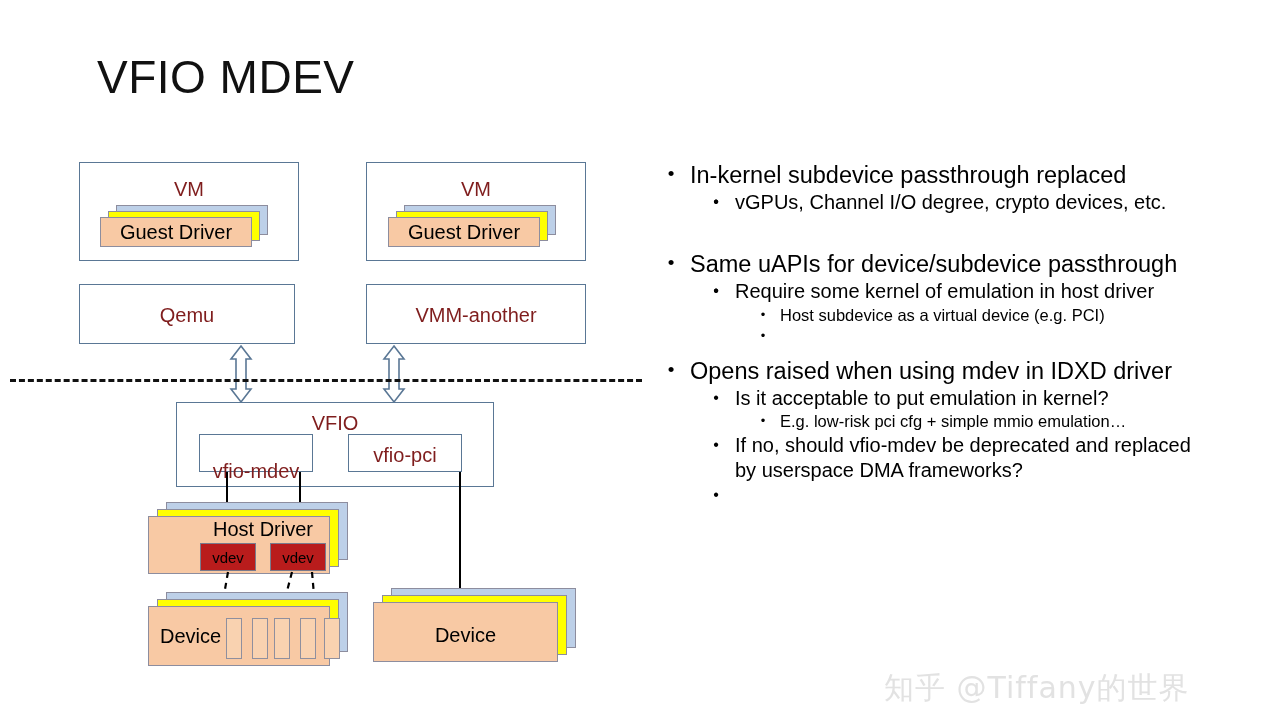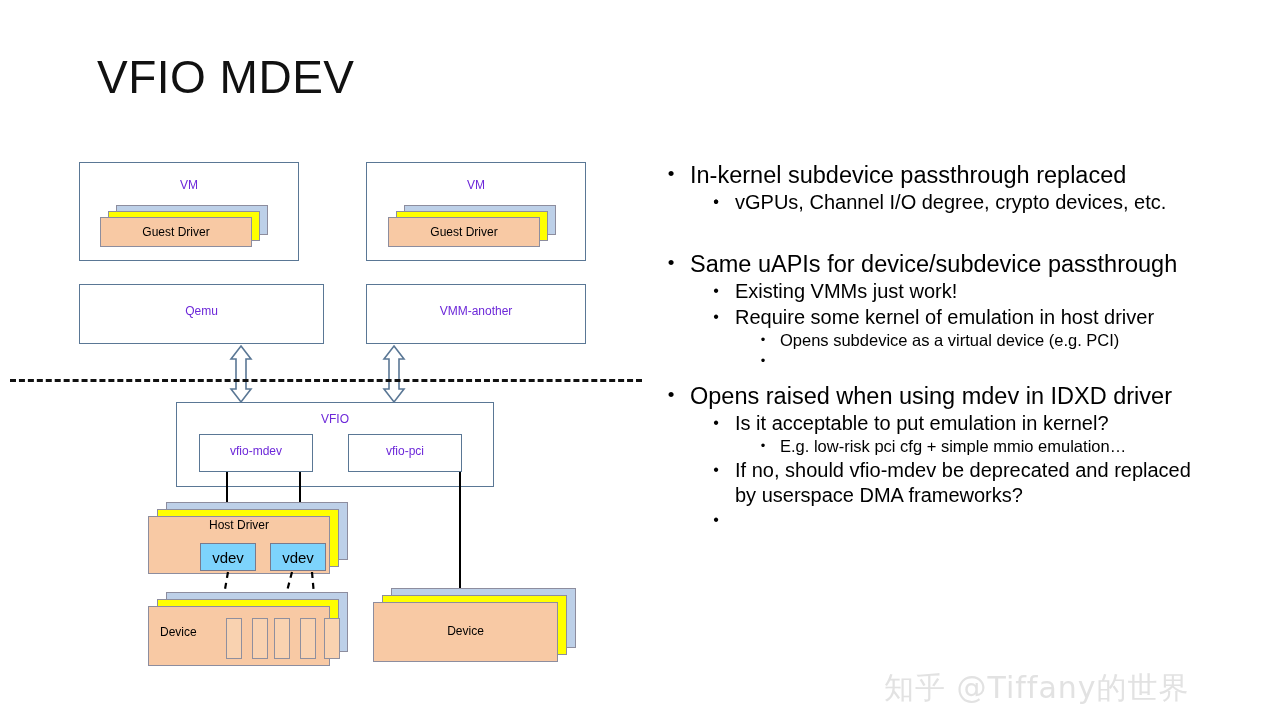--- a/index.html
+++ b/index.html
@@ -38,51 +38,51 @@
     position: absolute;
     box-sizing: border-box;
     border: 1.6px solid #5a7795;
     background: #ffffff;
   }
   .dbox > .lbl {
     position: absolute;
     left: 0;
     right: 0;
     text-align: center;
-    font-size: 12px;
-    color: #6d28d9;
+    font-size: 20px;
+    color: #7f1d1d;
     white-space: nowrap;
   }
 
   
   .stack {
     position: absolute;
   }
   .stack .layer {
     position: absolute;
     box-sizing: border-box;
     border: 1.4px solid #8d8d9e;
   }
   .stack .layer.back  { background: #bdd0e8; }
   .stack .layer.mid   { background: #ffff00; }
   .stack .layer.front { background: #f8c9a4; }
   .stack .front-label {
     position: absolute;
-    font-size: 12px;
+    font-size: 20px;
     color: #000;
     white-space: nowrap;
     border-radius: 12px;
   }
 
   
   .minibox {
     position: absolute;
     box-sizing: border-box;
     border: 1.4px solid #7a7a8c;
-    background: #7dd3fc;
+    background: #b91c1c;
     font-size: 15px;
     text-align: center;
     color: #000;
     white-space: nowrap;
   }
   .slot {
     position: absolute;
     box-sizing: border-box;
     border: 1.4px solid #8f8f9e;
     background: #f9d2b0;
@@ -188,21 +188,21 @@
     <div class="lbl" style="top:15px;">VM</div>
   </div>
 
   <div class="stack" style="left:388px; top:205px; width:170px; height:44px;">
     <div class="layer back" style="left:16px; top:0px;  width:152px; height:30px;"></div>
     <div class="layer mid" style="left:8px;  top:6px;  width:152px; height:30px;"></div>
     <div class="layer front" style="left:0px;  top:12px; width:152px; height:30px;"></div>
     <div class="front-label" style="left:0px; top:12px; width:152px; height:30px; line-height:30px; text-align:center;">Guest Driver</div>
   </div>
 
-  <div class="dbox" style="left:79px; top:284px; width:245px; height:60px;text-decoration:underline;">
+  <div class="dbox" style="left:79px; top:284px; width:216px; height:60px;text-decoration:underline;">
     <div class="lbl" style="top:19px;">Qemu</div>
   </div>
 
   <div class="dbox" style="left:366px; top:284px; width:220px; height:60px;">
     <div class="lbl" style="top:19px;">VMM-another</div>
   </div>
 
   <svg class="dblarrow" style="left:227px; top:344px;" width="28" height="60" viewBox="0 0 28 60">
     <path d="M14 2 L24 15 L19 15 L19 45 L24 45 L14 58 L4 45 L9 45 L9 15 L4 15 Z" fill="#ffffff" stroke="#5a7795" stroke-width="1.6" stroke-linejoin="miter"></path>
   </svg>
@@ -211,37 +211,37 @@
     <path d="M14 2 L24 15 L19 15 L19 45 L24 45 L14 58 L4 45 L9 45 L9 15 L4 15 Z" fill="#ffffff" stroke="#5a7795" stroke-width="1.6" stroke-linejoin="miter"></path>
   </svg>
 
   <div id="kernel-divider" style="left:10px; top:379px; width:632px;"></div>
 
   <div class="dbox" style="left:176px; top:402px; width:318px; height:85px;">
     <div class="lbl" style="top:9px;">VFIO</div>
   </div>
 
   <div class="dbox" style="left:199px; top:434px; width:114px; height:38px;">
-    <div class="lbl" style="top:9px;">vfio-mdev</div>
+    <div class="lbl" style="top:25px;">vfio-mdev</div>
   </div>
 
   <div class="dbox" style="left:348px; top:434px; width:114px; height:38px;">
     <div class="lbl" style="top:9px;">vfio-pci</div>
   </div>
 
   <div class="vline" style="left:226px; top:472px; height:82px;"></div>
   <div class="vline" style="left:299px; top:472px; height:82px;"></div>
 
   <div class="vline" style="left:459px; top:472px; height:128px;"></div>
 
   <div class="stack" style="left:148px; top:502px; width:200px; height:78px;">
     <div class="layer back" style="left:18px; top:0px;  width:182px; height:58px;"></div>
     <div class="layer mid" style="left:9px;  top:7px;  width:182px; height:58px;"></div>
     <div class="layer front" style="left:0px;  top:14px; width:182px; height:58px;"></div>
-    <div class="front-label" style="left:0px; top:16px; width:182px; text-align:center;">Host Driver</div>
+    <div class="front-label" style="left:0px; top:16px; width:182px; text-align:center;padding-left:24px;">Host Driver</div>
     <div class="minibox" style="left:52px; top:41px; width:56px; height:28px; line-height:28px;">vdev</div>
     <div class="minibox" style="left:122px; top:41px; width:56px; height:28px; line-height:28px;">vdev</div>
   </div>
 
   <svg style="position:absolute; left:140px; top:566px;" width="230" height="70">
     <line x1="88" y1="6" x2="80" y2="52" stroke="#000" stroke-width="2.2" stroke-dasharray="6,5"></line>
     <line x1="152" y1="6" x2="140" y2="52" stroke="#000" stroke-width="2.2" stroke-dasharray="6,5"></line>
     <line x1="172" y1="6" x2="176" y2="52" stroke="#000" stroke-width="2.2" stroke-dasharray="6,5"></line>
   </svg>
 
@@ -282,29 +282,28 @@
 
     <div class="gap-lg"></div>
 
     <div class="bgroup">
       <div class="b l1">
         <span class="dot">•</span>
         <span class="txt">Same uAPIs for device/subdevice passthrough</span>
       </div>
       <div class="b l2">
         <span class="dot">•</span>
-        <span class="txt">Existing VMMs just work!</span>
       </div>
       <div class="b l2">
         <span class="dot">•</span>
         <span class="txt">Require some kernel of emulation in host driver</span>
       </div>
       <div class="b l3">
         <span class="dot">•</span>
-        <span class="txt">Opens subdevice as a virtual device (e.g. PCI)</span>
+        <span class="txt">Host subdevice as a virtual device (e.g. PCI)</span>
       </div>
       <div class="b l3">
         <span class="dot">•</span>
       </div>
     </div>
 
     <div class="gap-md"></div>
 
     <div class="bgroup">
       <div class="b l1">

